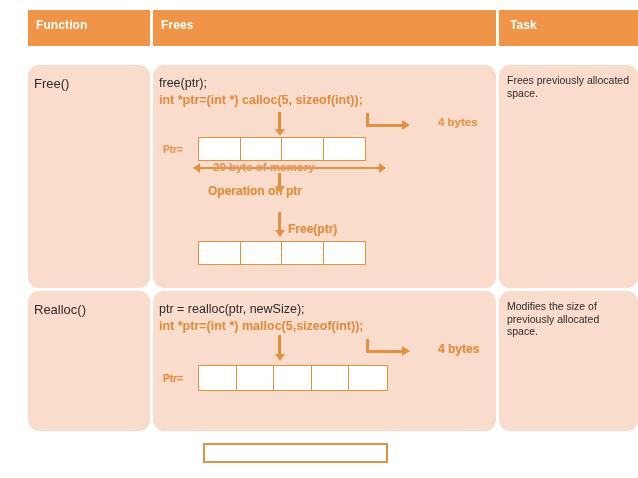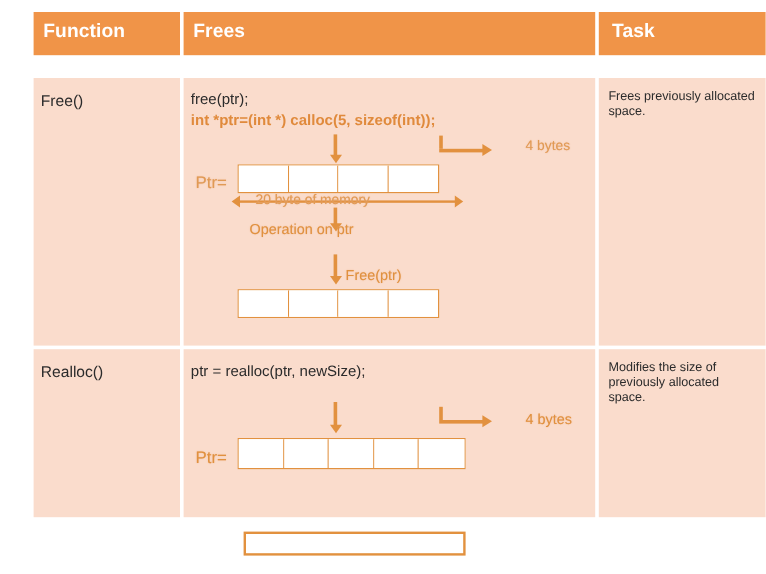--- a/index.html
+++ b/index.html
@@ -28,21 +28,21 @@
     position: absolute;
     left: 0; top: 0;
     width: 610px; height: 51px;
   }
   .hdr-cell {
     position: absolute;
     top: 0;
     height: 36px;
     background: #F09448;
     color: #ffffff;
-    font-size: 16px;
+    font-size: 12px;
     font-weight: bold;
     box-sizing: border-box;
     padding: 8px 0 0 8px;
     letter-spacing: .1px;
   }
   .hdr-fn   { left: 0px;   width: 122px; }
   .hdr-code { left: 125px; width: 343px; }
   .hdr-task { left: 471px; width: 139px; padding-left: 11px; }
 
   
@@ -53,20 +53,21 @@
   }
   .row-1 { top: 55px; height: 223px; }
   .row-2 { top: 281px; height: 140px; }
 
   .cell {
     position: absolute;
     top: 0;
     height: 100%;
     background: #FADCCC;
     box-sizing: border-box;
+    border-radius: 11px;
   }
   .c-fn   { left: 0px;   width: 122px; }
   .c-code { left: 125px; width: 343px; padding-left: 48px; }
   .c-task { left: 471px; width: 139px; }
 
   .fn-label {
     position: absolute;
     left: 6px; top: 11px;
     font-size: 13px;
     color: #2b2b2b;
@@ -108,30 +109,30 @@
   .memcell {
     background: #ffffff;
     border-right: 1px solid #E2913F;
     box-sizing: border-box;
     height: 100%;
   }
   .memcell:last-child { border-right: none; }
 
   .ptr-label {
     position: absolute;
-    font-size: 14px;
-    font-weight: normal;
+    font-size: 10px;
+    font-weight: bold;
     color: #E09A55;
     text-shadow: 0 0 1px rgba(235,170,120,.9);
   }
 
   .ann {
     position: absolute;
     font-size: 11.5px;
-    font-weight: normal;
+    font-weight: bold;
     color: #E09A55;
     white-space: nowrap;
     text-shadow: 0 0 1px rgba(235,170,120,.9);
   }
   .ann-strong { color: #E0913F; }
 
   
   .arrow-down .shaft {
     position: absolute;
     left: 0; top: 0;
@@ -282,20 +283,21 @@
   <div class="row row-2">
 
     <div class="cell c-fn">
       <div class="fn-label">Realloc()</div>
     </div>
 
     <div class="cell c-code">
 
       <div class="code-line code-plain" style="top:11px;">ptr = realloc(ptr, newSize);</div>
 
+      <div class="code-line code-orange" style="top:28px;">int *ptr=(int *) malloc(5,sizeof(int));</div>
 
       <div class="diag elbow" style="left:213px; top:48px; width:60px; height:22px;">
         <div class="v" style="height:11px;"></div>
         <div class="h" style="left:0px; top:11px; width:38px;"></div>
         <div class="head" style="left:36px; top:7px;"></div>
       </div>
 
       <div class="ann ann-strong" style="left:285px; top:51px; font-size:12px;">4 bytes</div>
 
       <div class="diag arrow-down" style="left:125px; top:44px; width:3px; height:26px;">

